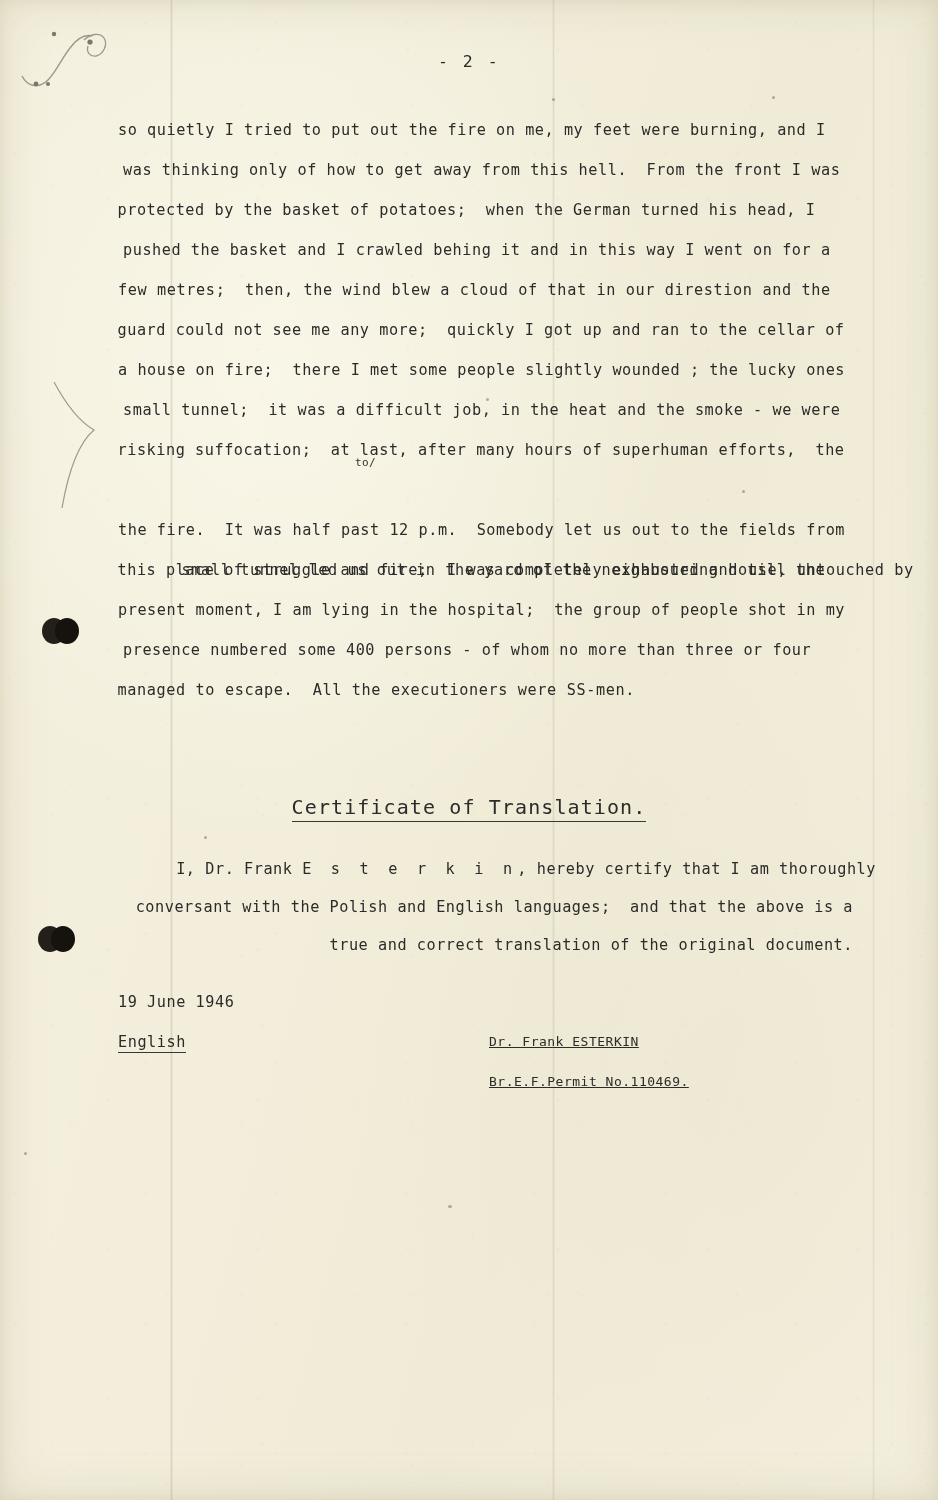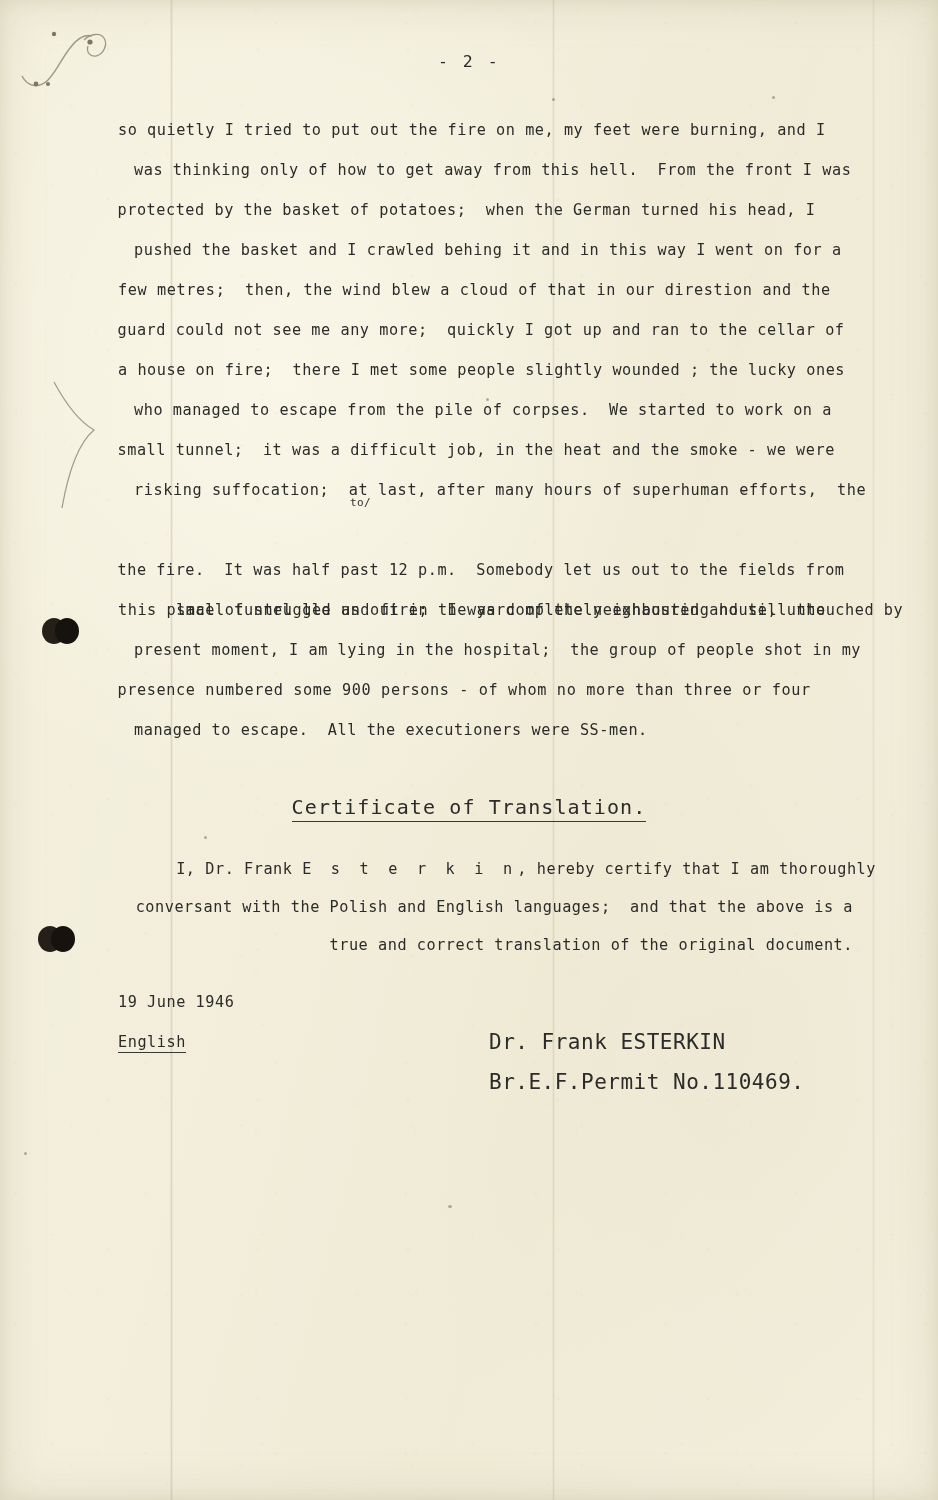--- a/index.html
+++ b/index.html
@@ -104,21 +104,21 @@
   }
   .line {
     position: relative;
     height: 40px;
     line-height: 40px;
     font-size: 15.2px;
     letter-spacing: 0.55px;
     white-space: pre;
   }
   
-  .line:nth-child(2n)  { margin-left: 16px; }
+  .line:nth-child(2n)  { margin-left: 5px; }
   .line:nth-child(3n)  { margin-left: -0.5px; }
   .line:nth-child(5n)  { letter-spacing: 0.62px; }
 
   .insert-above {
     position: absolute;
     left: 232px;
     top: -27px;
     font-size: 11px;
     letter-spacing: 0.4px;
     color: #33302b;
@@ -155,22 +155,23 @@
     font-size: 15.2px;
     letter-spacing: 0.55px;
   }
   .date-block .row { height: 40px; line-height: 40px; white-space: pre; }
   .underlined { border-bottom: 1.5px solid #3a3833; padding-bottom: 1px; }
 
   .sign-block {
     position: absolute;
     left: 489px;
     top: 1022px;
-    font-size: 21px;
+    font-size: 13px;
     letter-spacing: 0.5px;
+    text-decoration: underline;
   }
   .sign-block .row { height: 40px; line-height: 40px; white-space: pre; }
 
   .speck {
     position: absolute;
     background: #6b6458;
     border-radius: 50%;
     opacity: 0.5;
     pointer-events: none;
   }
@@ -214,31 +215,30 @@
   <div class="page-number">- 2 -</div>
 
   <div class="body-block">
     <div class="line">so quietly I tried to put out the fire on me, my feet were burning, and I</div>
     <div class="line">was thinking only of how to get away from this hell.  From the front I was</div>
     <div class="line">protected by the basket of potatoes;  when the German turned his head, I</div>
     <div class="line">pushed the basket and I crawled behing it and in this way I went on for a</div>
     <div class="line">few metres;  then, the wind blew a cloud of that in our direstion and the</div>
     <div class="line">guard could not see me any more;  quickly I got up and ran to the cellar of</div>
     <div class="line">a house on fire;  there I met some people slightly wounded ; the lucky ones</div>
-    <div class="line">who managed to escape from the pile of corpses.  We started to work on a</div>
     <div class="line">small tunnel;  it was a difficult job, in the heat and the smoke - we were</div>
     <div class="line">risking suffocation;  at last, after many hours of superhuman efforts,  the</div>
     <div class="line">
       <span class="insert-above">to/</span>
       <span>small tunnel led us out in the yard of the neighbouring house, untouched by</span>
     </div>
     <div class="line">the fire.  It was half past 12 p.m.  Somebody let us out to the fields from</div>
     <div class="line">this place of struggle and fire;  I was completely exhausted and till the</div>
     <div class="line">present moment, I am lying in the hospital;  the group of people shot in my</div>
-    <div class="line">presence numbered some 900 persons - of whom no more than three or four</div>
+    <div class="line">presence numbered some 400 persons - of whom no more than three or four</div>
     <div class="line">managed to escape.  All the executioners were SS-men.</div>
   </div>
 
   <div class="cert-heading">
     <span>Certificate of Translation.</span>
   </div>
 
   <div class="cert-block">
     <div class="line"><span>      I, Dr. Frank </span><span class="spaced-name">E s t e r k i n</span><span>, hereby certify that I am thoroughly</span></div>
     <div class="line">conversant with the Polish and English languages;  and that the above is a</div>

